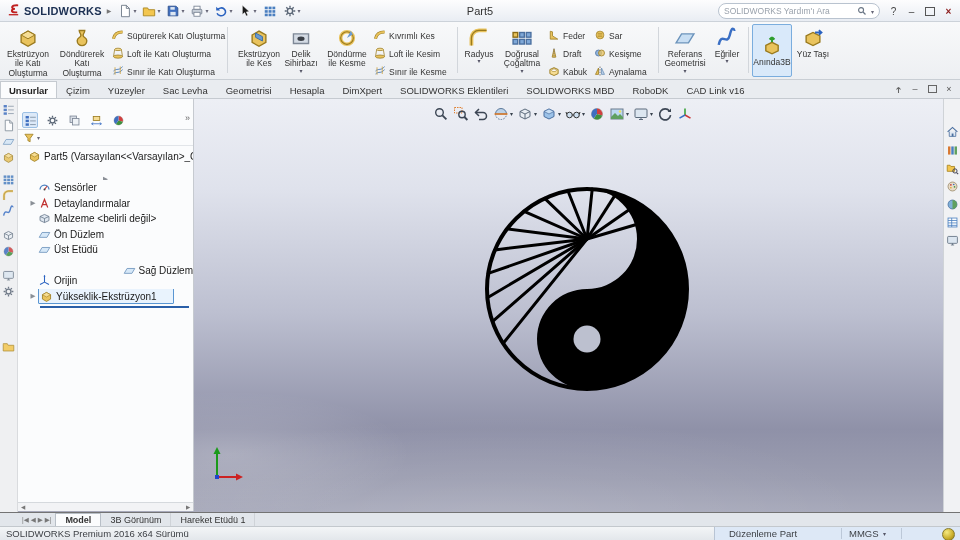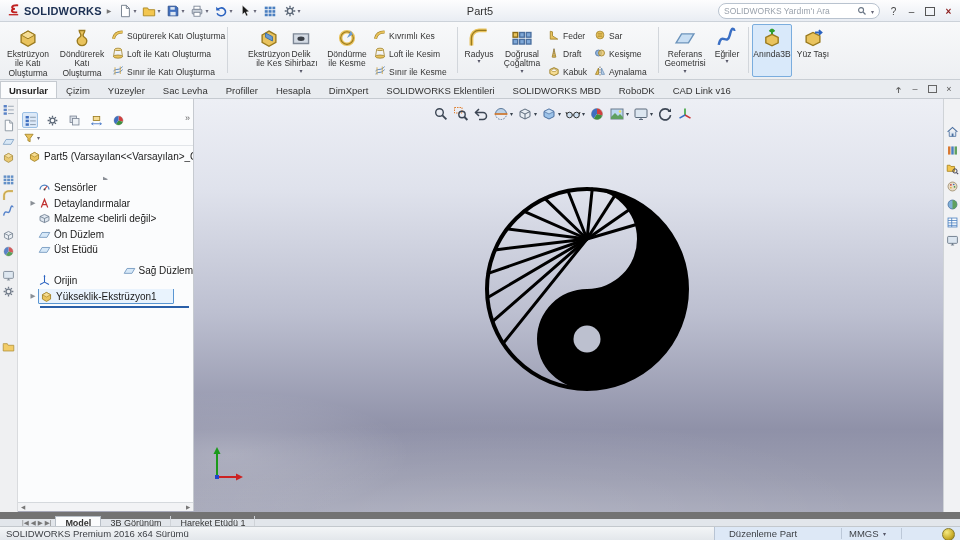--- a/index.html
+++ b/index.html
@@ -30,21 +30,21 @@
   .wbtn .box{width:8px;height:7px;border:1px solid #555;display:block;}
   .wbtn.close{color:#8b1a1a;font-weight:bold;}
 
   
   #ribbon{position:absolute;left:0;top:22px;width:960px;height:58px;
     background:linear-gradient(#f8f9fa,#edeff2);border-bottom:1px solid #c9ced4;box-sizing:border-box;}
   .rb-big{position:absolute;top:2px;height:53px;display:flex;flex-direction:column;align-items:center;
     font-size:8.5px;line-height:1.1;text-align:center;color:#333;padding-top:2px;box-sizing:border-box;
     border:1px solid transparent;border-radius:2px;}
   .rb-big .ric{width:24px;height:22px;margin-bottom:1px;flex:0 0 auto;}
-  .rb-big.sel{background:#d9e9fa;border-color:#7aadde;}
+  .rb-big.sel{background:#d9e9fa;border-color:#7aadde;justify-content:center;}
   .rb-big .dd{font-size:6px;color:#556;line-height:5px;}
   .rb-stack{position:absolute;top:3px;height:52px;display:flex;flex-direction:column;justify-content:space-between;}
   .rb-srow{display:flex;align-items:flex-end;gap:3px;font-size:8.5px;color:#333;height:16px;white-space:nowrap;}
   .rb-srow svg{width:12px;height:12px;flex:0 0 12px;}
   .rb-sep{position:absolute;top:5px;bottom:6px;width:1px;background:#d2d6db;}
 
   
   #tabbar{position:absolute;left:0;top:80px;width:960px;height:19px;background:#e9ecf0;
     border-bottom:1px solid #c5cad0;box-sizing:border-box;display:flex;align-items:flex-end;}
   .ctab{font-size:9.5px;color:#333;padding:3px 8px 2px;border:1px solid transparent;border-bottom:none;
@@ -96,21 +96,21 @@
   .sarrow{position:absolute;top:0;width:10px;height:8px;font-size:5.5px;color:#777;display:flex;
     align-items:center;justify-content:center;}
 
   
   #taskpane{position:absolute;right:0;top:99px;width:17px;height:413px;background:#f1f2f4;
     border-left:1px solid #cfd3d7;box-sizing:border-box;}
   .tp-ico{position:absolute;left:2px;width:13px;height:13px;}
 
   
   #bottombar{position:absolute;left:0;top:512px;width:960px;height:14px;background:#e2e6eb;
-    border-top:7px solid #737373;box-sizing:border-box;display:flex;align-items:center;font-size:9px;color:#555;}
+    border-top:1px solid #737373;box-sizing:border-box;display:flex;align-items:center;font-size:9px;color:#555;}
   #bb-nav{display:flex;gap:2px;padding:0 4px 0 22px;font-size:6.5px;color:#777;}
   .btab{padding:0 9px;height:13px;display:flex;align-items:center;font-size:9px;color:#333;border-right:1px solid #cfd3d8;}
   .btab.active{background:#fbfcfd;font-weight:bold;border:1px solid #b8bfc7;border-bottom:none;}
 
   
   #statusbar{position:absolute;left:0;top:526px;width:960px;height:14px;
     background:linear-gradient(#f3f5f7,#e3e7eb);border-top:1px solid #c3c8cd;box-sizing:border-box;
     font-size:9.5px;color:#3c3f44;}
   #sb-left{position:absolute;left:6px;top:1px;}
   #sb-right{position:absolute;left:714px;top:0;right:0;height:13px;background:#dde8f6;border-left:1px solid #b8c4d4;text-align:center;}
@@ -500,21 +500,21 @@
           <span>Loft ile Katı Oluşturma</span>
         </div>
       <div class="rb-srow">
           <svg>
             <use href="#sym-boundary"></use>
           </svg>
           <span>Sınır ile Katı Oluşturma</span>
         </div>
     </div>
     <div class="rb-sep" style="left:227px;"></div>
-    <div class="rb-big" style="left:245px;width:48px;">
+    <div class="rb-big" style="left:235px;width:48px;">
       <svg class="ric">
           <use href="#sym-cut"></use>
         </svg>
       <span>Ekstrüzyon ile Kes</span>
     </div>
     <div class="rb-big" style="left:281px;width:40px;">
       <svg class="ric">
           <use href="#sym-hole"></use>
         </svg>
       <span>Delik Sihirbazı</span>
@@ -629,21 +629,21 @@
         </svg>
       <span>Yüz Taşı</span>
     </div>
   </div>
 
   <div id="tabbar">
     <div class="ctab active">Unsurlar</div>
     <div class="ctab">Çizim</div>
     <div class="ctab">Yüzeyler</div>
     <div class="ctab">Sac Levha</div>
-    <div class="ctab">Profiller</div>
+    <div class="ctab">Geometrisi</div>
     <div class="ctab">Hesapla</div>
     <div class="ctab">DimXpert</div>
     <div class="ctab">SOLIDWORKS Eklentileri</div>
     <div class="ctab">SOLIDWORKS MBD</div>
     <div class="ctab">RoboDK</div>
     <div class="ctab">CAD Link v16</div>
     <div id="tab-winbtns">
       <div class="dwbtn">
           <svg class="ic" width="11" height="11" viewBox="0 0 16 16">
             <path d="M8 13V5M8 5L5 8M8 5l3 3" stroke="#666" fill="none" stroke-width="1.5"></path>

